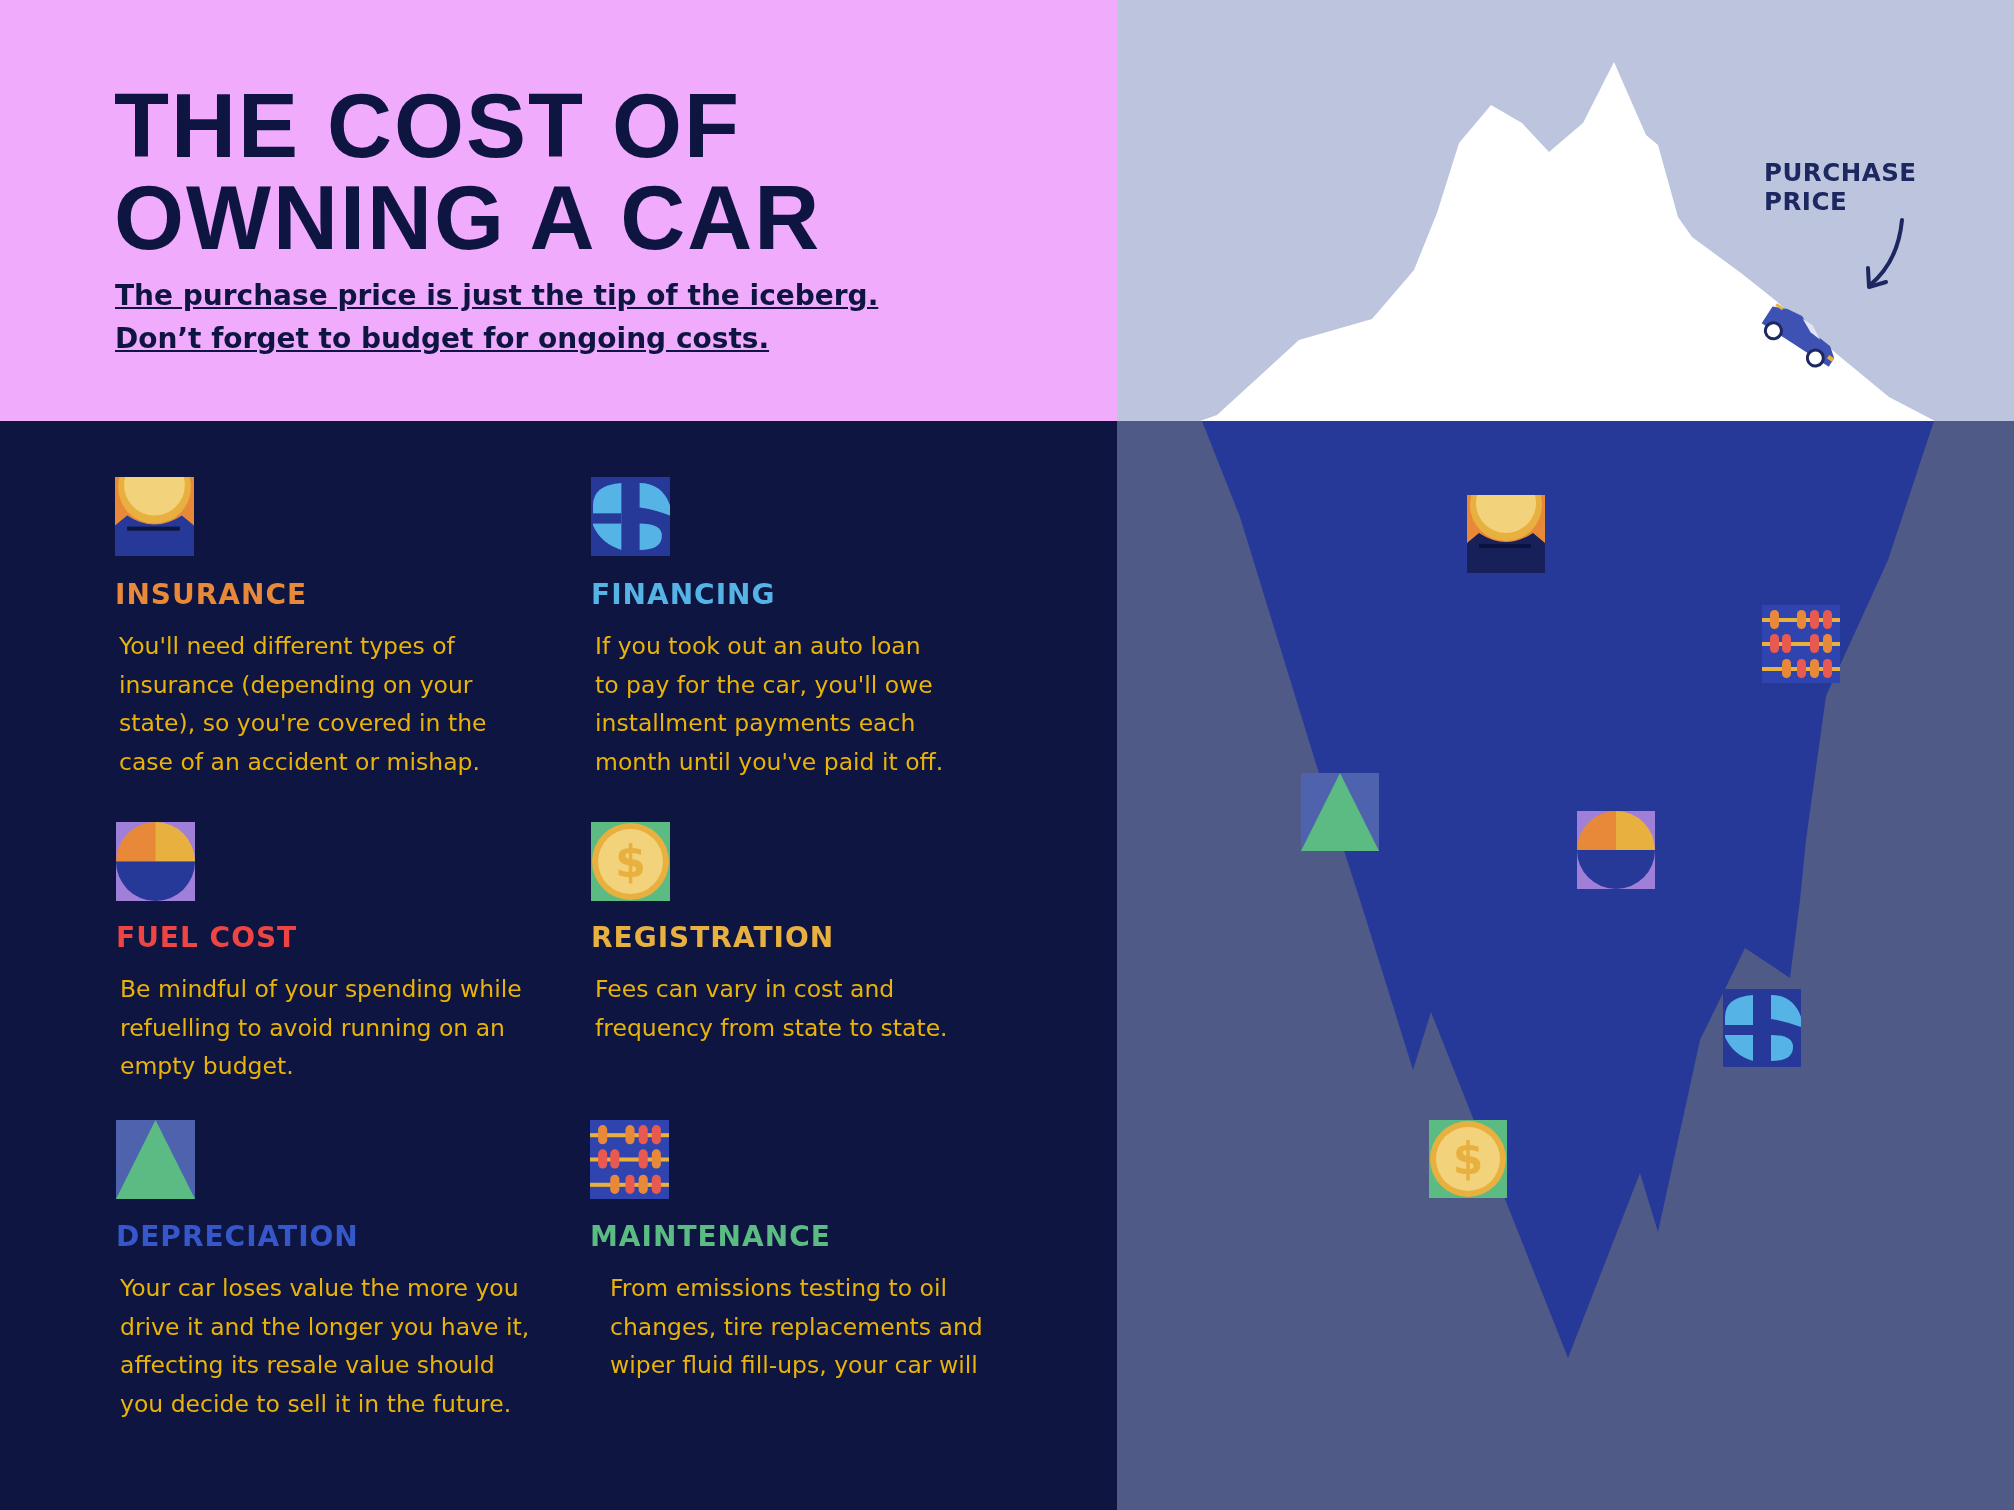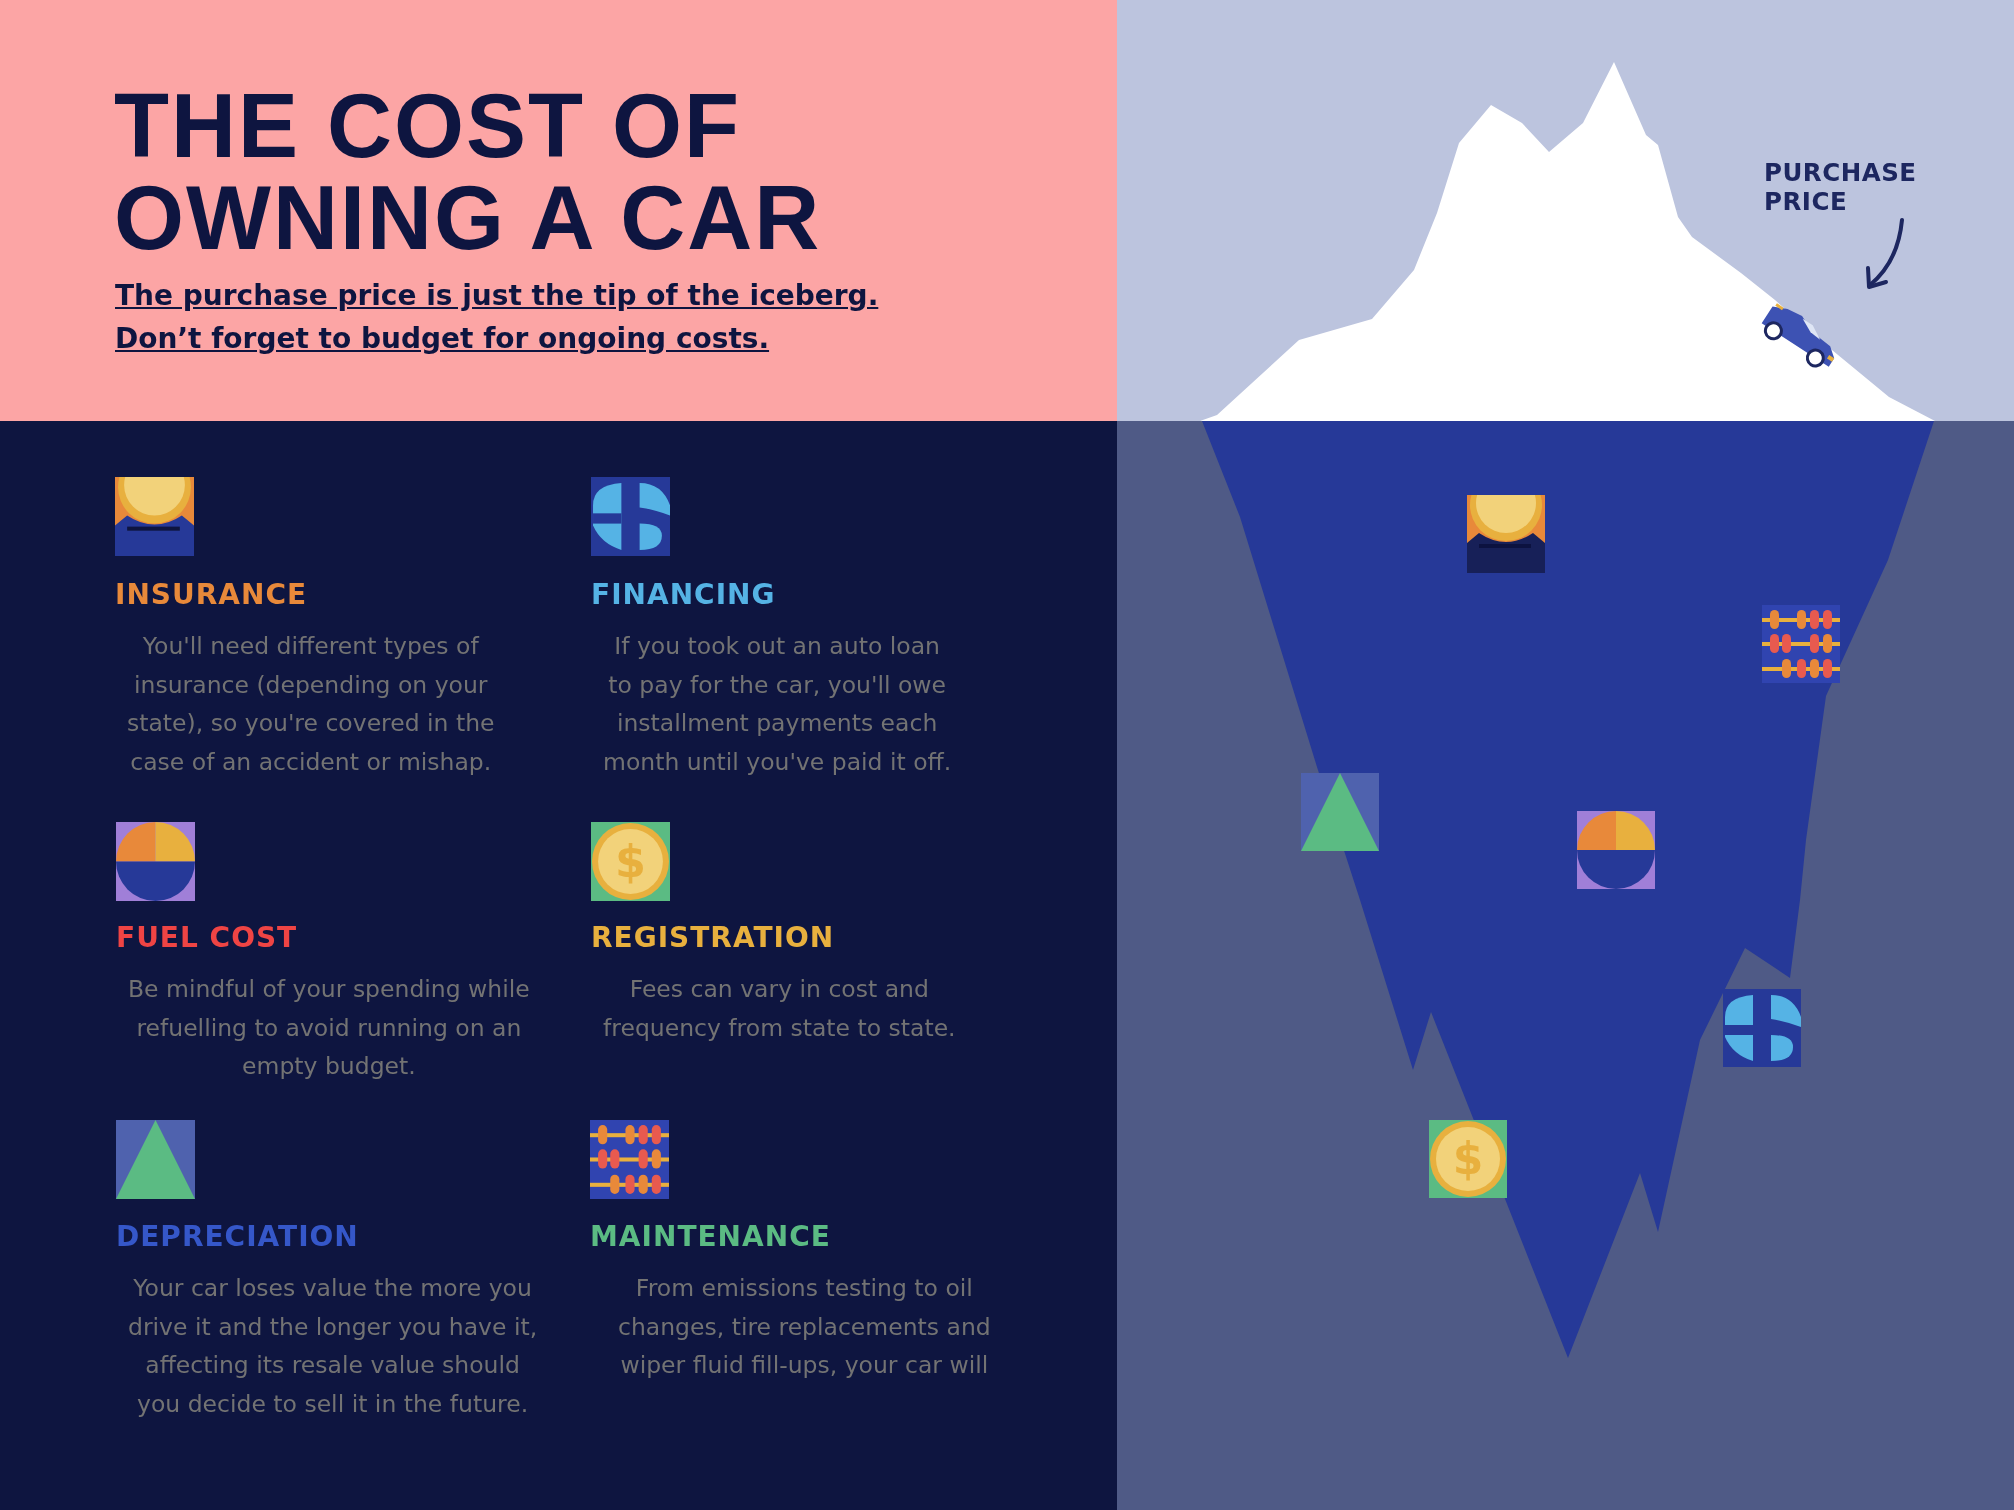--- a/index.html
+++ b/index.html
@@ -1,27 +1,27 @@
 <!DOCTYPE html>
 <html><head>
 <meta charset="utf-8">
 <style>
   html, body { margin:0; padding:0; }
   body { width:2014px; height:1510px; position:relative; overflow:hidden; background:#0e1540; font-family:"DejaVu Sans", sans-serif; }
-  .header { position:absolute; left:0; top:0; width:1117px; height:421px; background:#fca5a5; }
+  .header { position:absolute; left:0; top:0; width:1117px; height:421px; background:#f0abfc; }
   .title { position:absolute; left:114px; top:80px; margin:0; font-family:"Liberation Sans", sans-serif; font-weight:700; font-size:90px; line-height:92px; color:#0e1540; letter-spacing:2px; width:980px; }
   .subtitle { position:absolute; left:115px; top:274px; font-family:"DejaVu Sans", sans-serif; font-weight:700; font-size:28px; line-height:43px; color:#0e1540;text-decoration:underline; }
   .subtitle div { white-space:nowrap; }
   .lower { position:absolute; left:0; top:421px; width:1117px; height:1089px; background:#0e1540; }
   .right { position:absolute; left:1117px; top:0; width:897px; height:1510px; }
   .right svg { position:absolute; left:0; top:0; }
   .card { position:absolute; width:430px; }
   .card .icon { position:absolute; left:0; top:0; width:79px; height:79px; }
   .card .ctitle { position:absolute; left:0; font-family:"DejaVu Sans", sans-serif; font-weight:700; font-size:28px; letter-spacing:1px; white-space:nowrap; }
-  .card .cbody { position:absolute; left:12px; font-family:"DejaVu Sans", sans-serif; font-size:23.5px; line-height:38.5px; color:#737373; white-space:nowrap;text-align:center; }
+  .card .cbody { position:absolute; left:4px; font-family:"DejaVu Sans", sans-serif; font-size:23.5px; line-height:38.5px; color:#eab308; white-space:nowrap; }
   .pp-label { position:absolute; left:1764px; top:158px; font-family:"DejaVu Sans", sans-serif; font-weight:700; font-size:24.5px; line-height:29px; color:#1d2760; letter-spacing:0.5px; }
   .icon-abs { position:absolute; width:78px; height:78px; }
 </style>
 </head>
 <body>
 
 <svg width="0" height="0" style="position:absolute">
   <defs>
     <symbol id="ic-insurance" viewBox="0 0 78 78">
       <rect width="78" height="78" fill="#e8893a"></rect>

